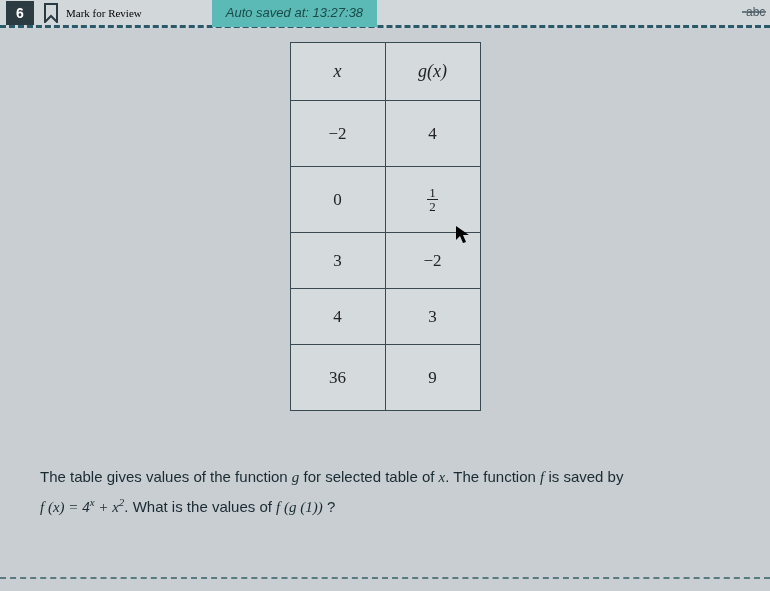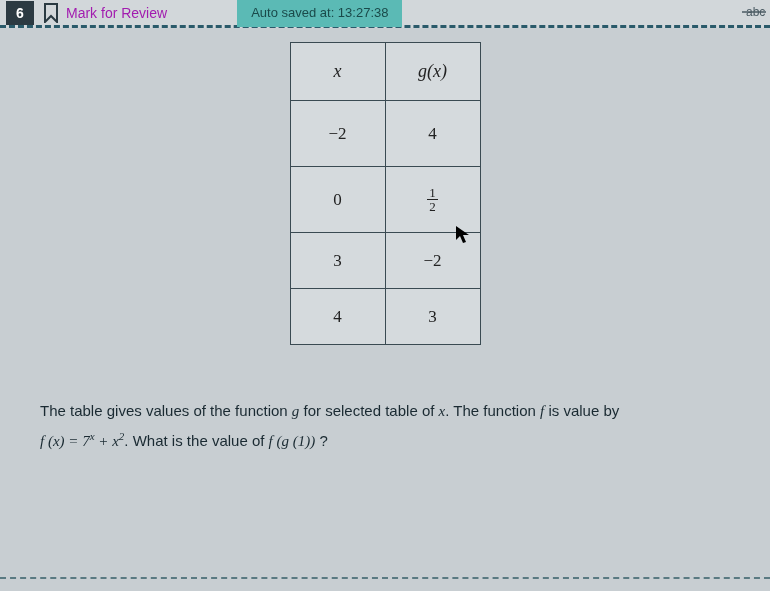--- a/index.html
+++ b/index.html
@@ -33,31 +33,33 @@
   .bookmark {
     width: 18px;
     height: 22px;
     margin: 0 6px 0 8px;
     display: flex;
     align-items: center;
     justify-content: center;
   }
   .bookmark svg { display: block; }
   .mark-label {
-    font-size: 14px;
-    color: #a21caf;
+    font-size: 11px;
+    color: #000000;
+    font-family: Liberation Serif, serif;
   }
   .autosave {
     background: #5bbab5;
     color: #1a4a4a;
     font-size: 13px;
     padding: 6px 14px;
     margin-left: 70px;
     height: 28px;
     line-height: 16px;
+    font-style: italic;
   }
   .right-icon {
     position: absolute;
     right: 4px;
     top: 2px;
     width: 24px;
     height: 20px;
     color: #4a5a62;
   }
   .content {
@@ -165,26 +167,30 @@
       </td>
     </tr>
     <tr>
       <td>3</td>
       <td>−2</td>
     </tr>
     <tr>
       <td>4</td>
       <td>3</td>
     </tr>
+    <tr>
+      <td>36</td>
+      <td>9</td>
+    </tr>
   </tbody>
     </table>
 
   <div class="prompt">
-    <span>The table gives values of the function </span><span class="fn">g</span><span> for selected table of </span><span class="math">x</span><span>. The function </span><span class="fn">f</span><span> is value by</span><br>
-    <span class="math">f (x) = 7</span><sup class="math">x</sup><span class="math"> + x</span><sup class="math">2</sup><span>. What is the value of </span><span class="math">f (g (1))</span><span> ?</span>
+    <span>The table gives values of the function </span><span class="fn">g</span><span> for selected table of </span><span class="math">x</span><span>. The function </span><span class="fn">f</span><span> is saved by</span><br>
+    <span class="math">f (x) = 4</span><sup class="math">x</sup><span class="math"> + x</span><sup class="math">2</sup><span>. What is the values of </span><span class="math">f (g (1))</span><span> ?</span>
   </div>
 </div>
 
 <div class="cursor">
   <svg width="16" height="20" viewBox="0 0 16 20">
     <path d="M1 1 L1 15 L5 11 L8 18 L11 17 L8 10 L14 10 Z" fill="#000"></path>
   </svg>
 </div>
 
 <div class="bottom-line"></div>

